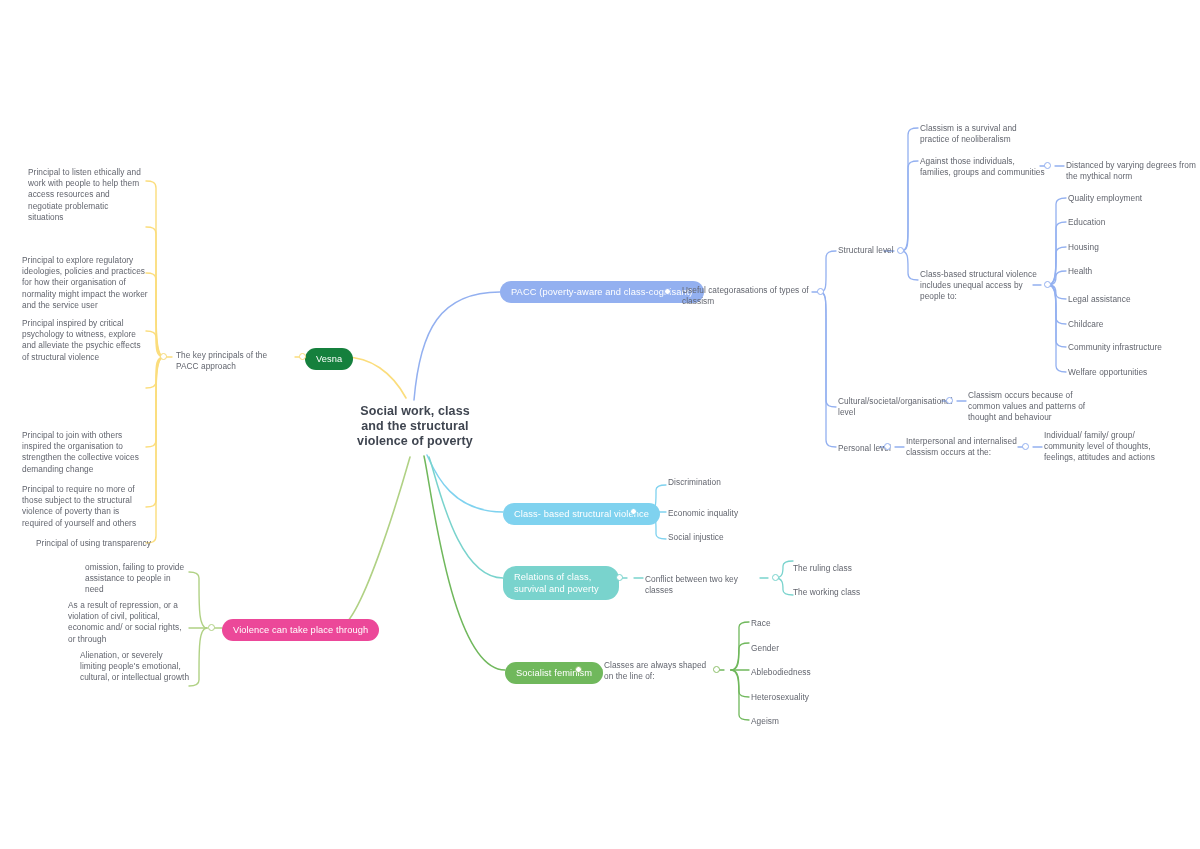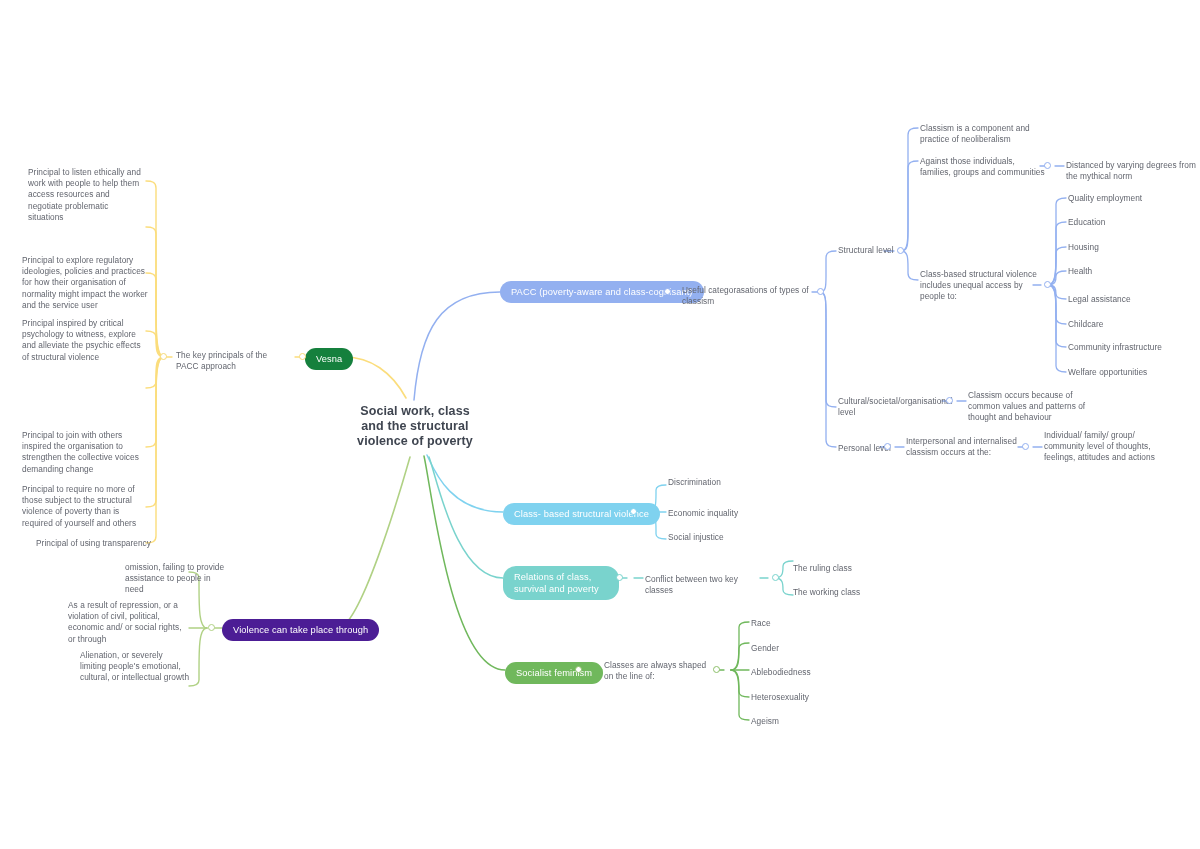--- a/index.html
+++ b/index.html
@@ -120,21 +120,21 @@
 
   <div class="node pill" style="left:500px;top:281px;background:#93b0f0;">PACC (poverty-aware and class-cognisant)</div>
   <div class="dot blue" style="left:664px;top:288px;"></div>
 
   <div class="node txt" style="left:682px;top:285px;width:128px;">Useful categorasations of types of classism</div>
   <div class="dot blue" style="left:817px;top:288px;"></div>
 
   <div class="node txt" style="left:838px;top:245px;width:60px;">Structural level</div>
   <div class="dot blue" style="left:897px;top:247px;"></div>
 
-  <div class="node txt" style="left:920px;top:123px;width:120px;">Classism is a component and practice of neoliberalism</div>
+  <div class="node txt" style="left:920px;top:123px;width:120px;">Classism is a survival and practice of neoliberalism</div>
 
   <div class="node txt" style="left:920px;top:156px;width:125px;">Against those individuals, families, groups and communities</div>
   <div class="dot blue" style="left:1044px;top:162px;"></div>
   <div class="node txt" style="left:1066px;top:160px;width:130px;">Distanced by varying degrees from the mythical norm</div>
 
   <div class="node txt" style="left:920px;top:269px;width:118px;">Class-based structural violence includes unequal access by people to:</div>
   <div class="dot blue" style="left:1044px;top:281px;"></div>
 
   <div class="node txt" style="left:1068px;top:193px;width:120px;">Quality employment</div>
   <div class="node txt" style="left:1068px;top:217px;width:120px;">Education</div>
@@ -184,19 +184,19 @@
   <div class="node pill" style="left:505px;top:662px;background:#70b85c;">Socialist feminism</div>
   <div class="dot green" style="left:575px;top:666px;"></div>
   <div class="node txt" style="left:604px;top:660px;width:110px;">Classes are always shaped on the line of:</div>
   <div class="dot green" style="left:713px;top:666px;"></div>
   <div class="node txt" style="left:751px;top:618px;width:100px;">Race</div>
   <div class="node txt" style="left:751px;top:643px;width:100px;">Gender</div>
   <div class="node txt" style="left:751px;top:667px;width:100px;">Ablebodiedness</div>
   <div class="node txt" style="left:751px;top:692px;width:100px;">Heterosexuality</div>
   <div class="node txt" style="left:751px;top:716px;width:100px;">Ageism</div>
 
-  <div class="node pill" style="left:222px;top:619px;background:#4c1d95;">Violence can take place through</div>
+  <div class="node pill" style="left:222px;top:619px;background:#ec4899;">Violence can take place through</div>
   <div class="dot lgreen" style="left:208px;top:624px;"></div>
-  <div class="node txt" style="left:85px;top:562px;width:104px;margin-left:40px;">omission, failing to provide assistance to people in need</div>
+  <div class="node txt" style="left:85px;top:562px;width:104px;">omission, failing to provide assistance to people in need</div>
   <div class="node txt" style="left:68px;top:600px;width:120px;">As a result of repression, or a violation of civil, political, economic and/ or social rights, or through</div>
   <div class="node txt" style="left:80px;top:650px;width:110px;">Alienation, or severely limiting people's emotional, cultural, or intellectual growth</div>
 
 </div>
 
 </body></html>

